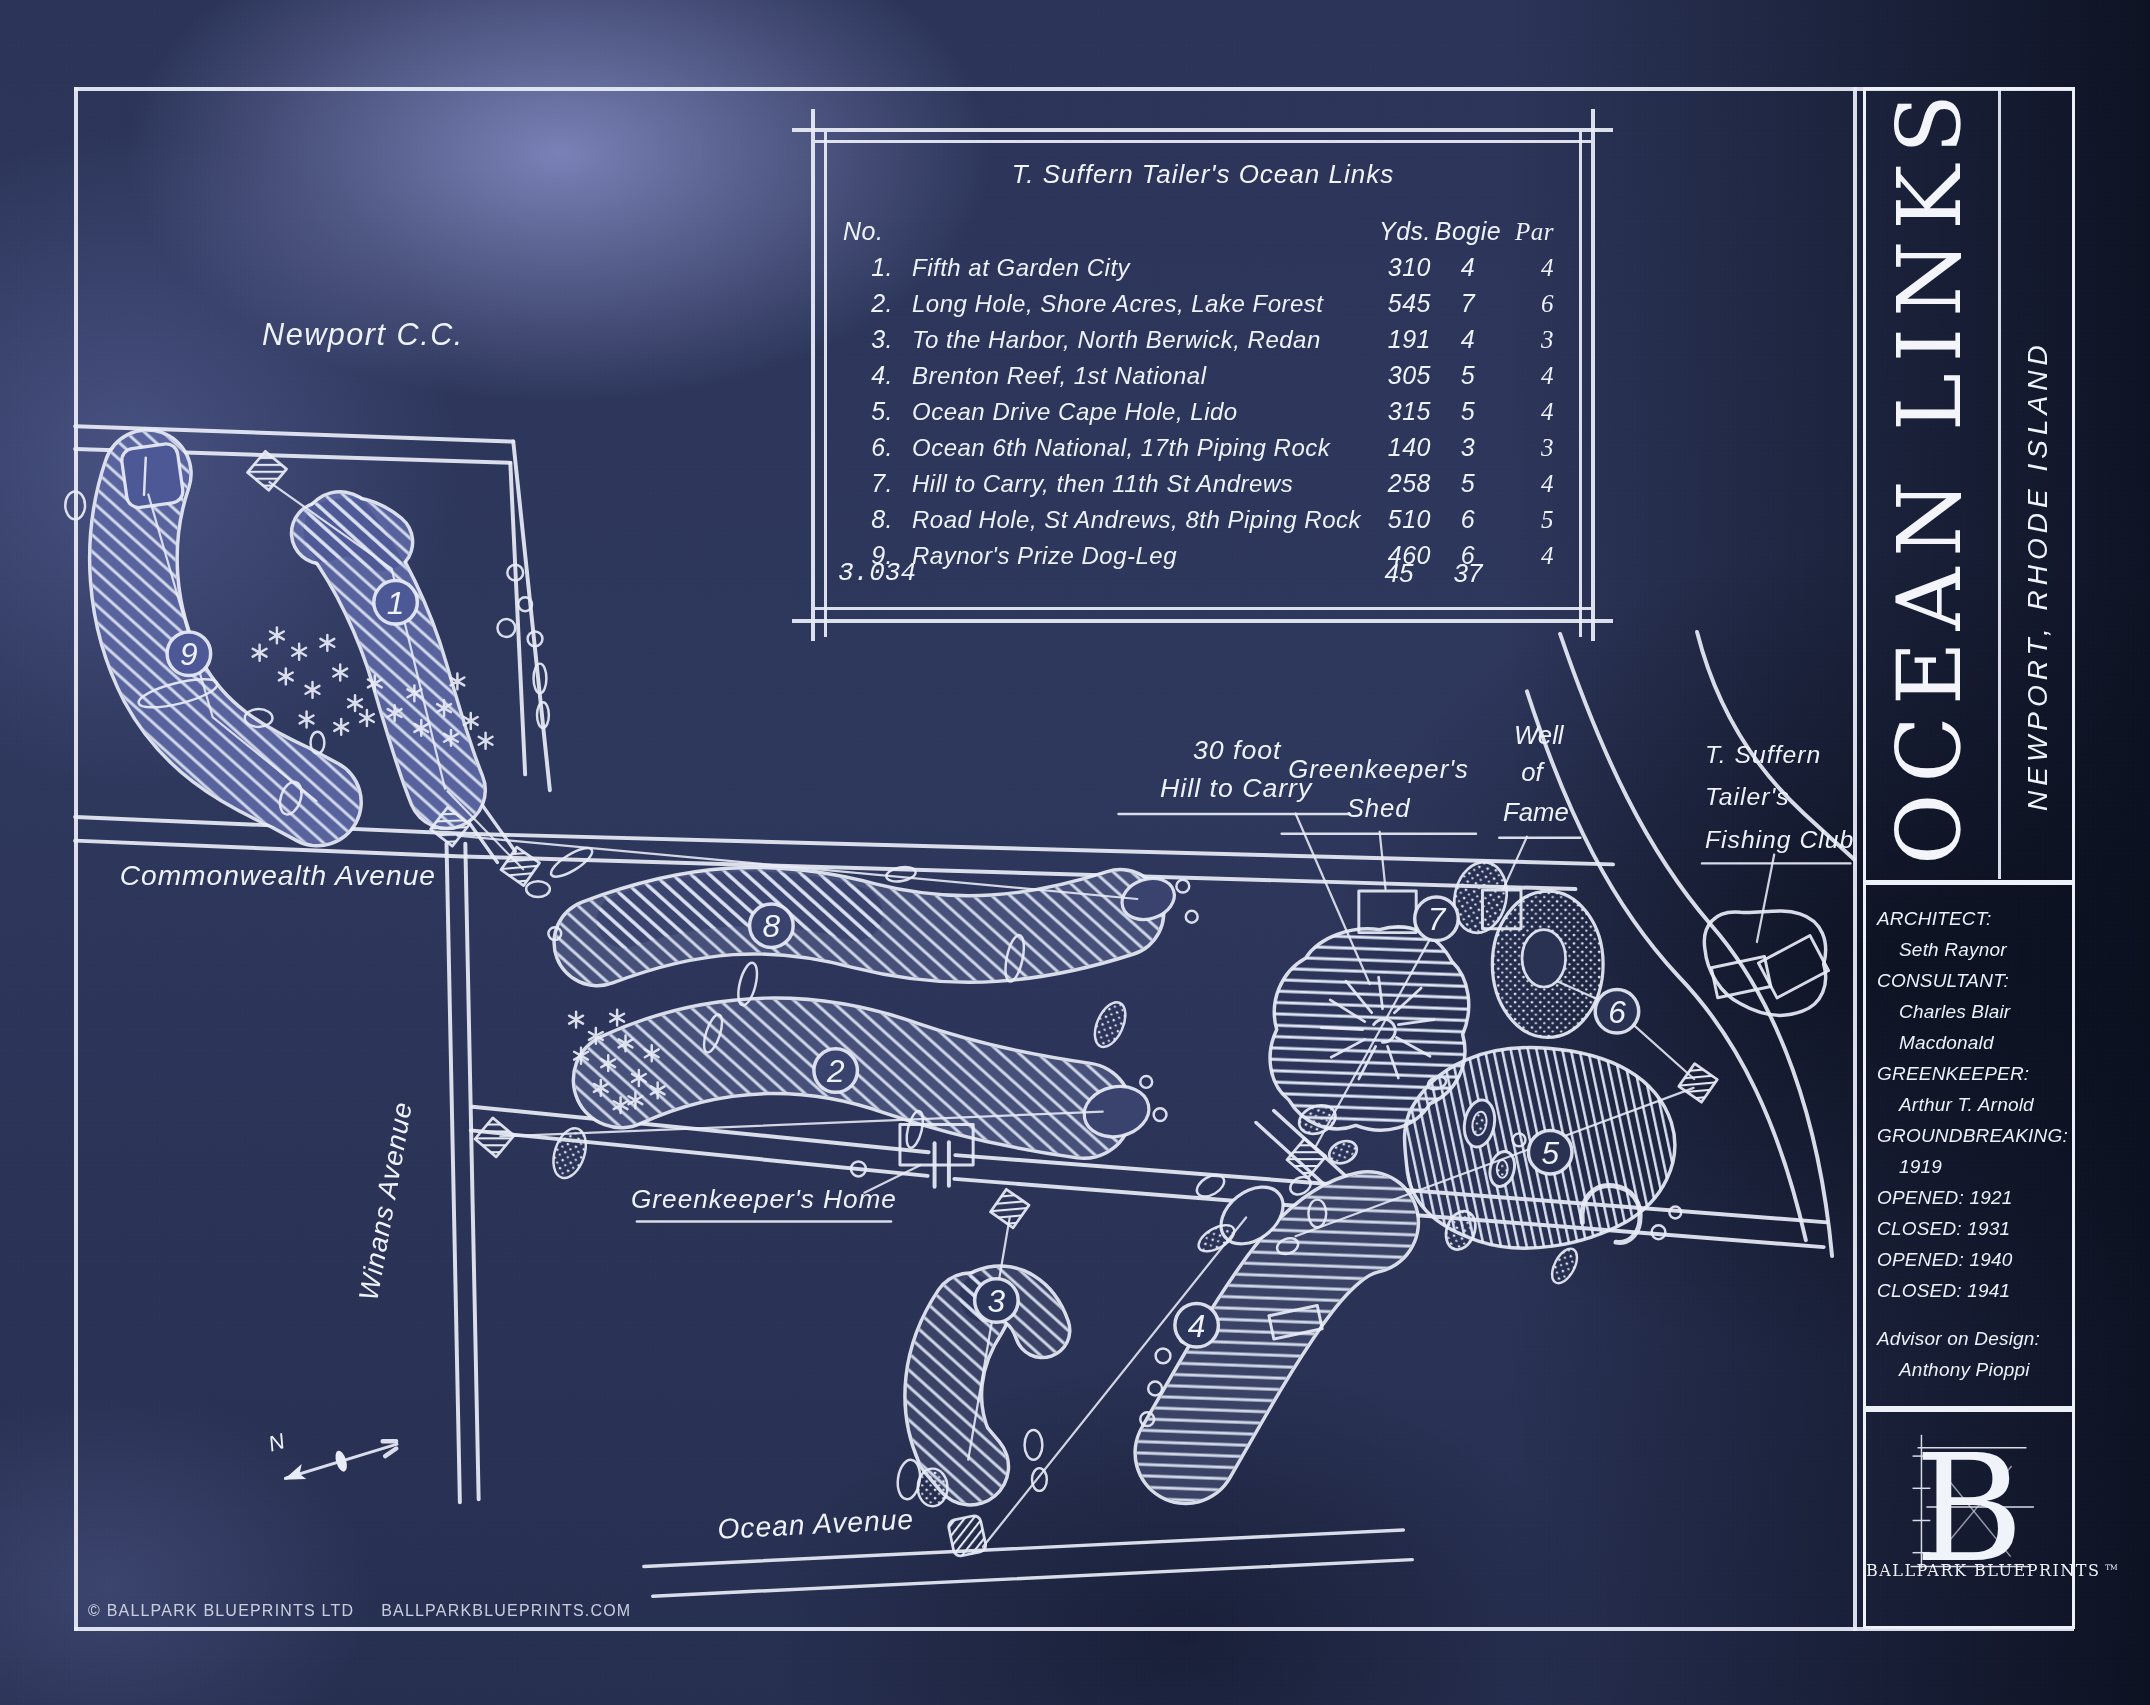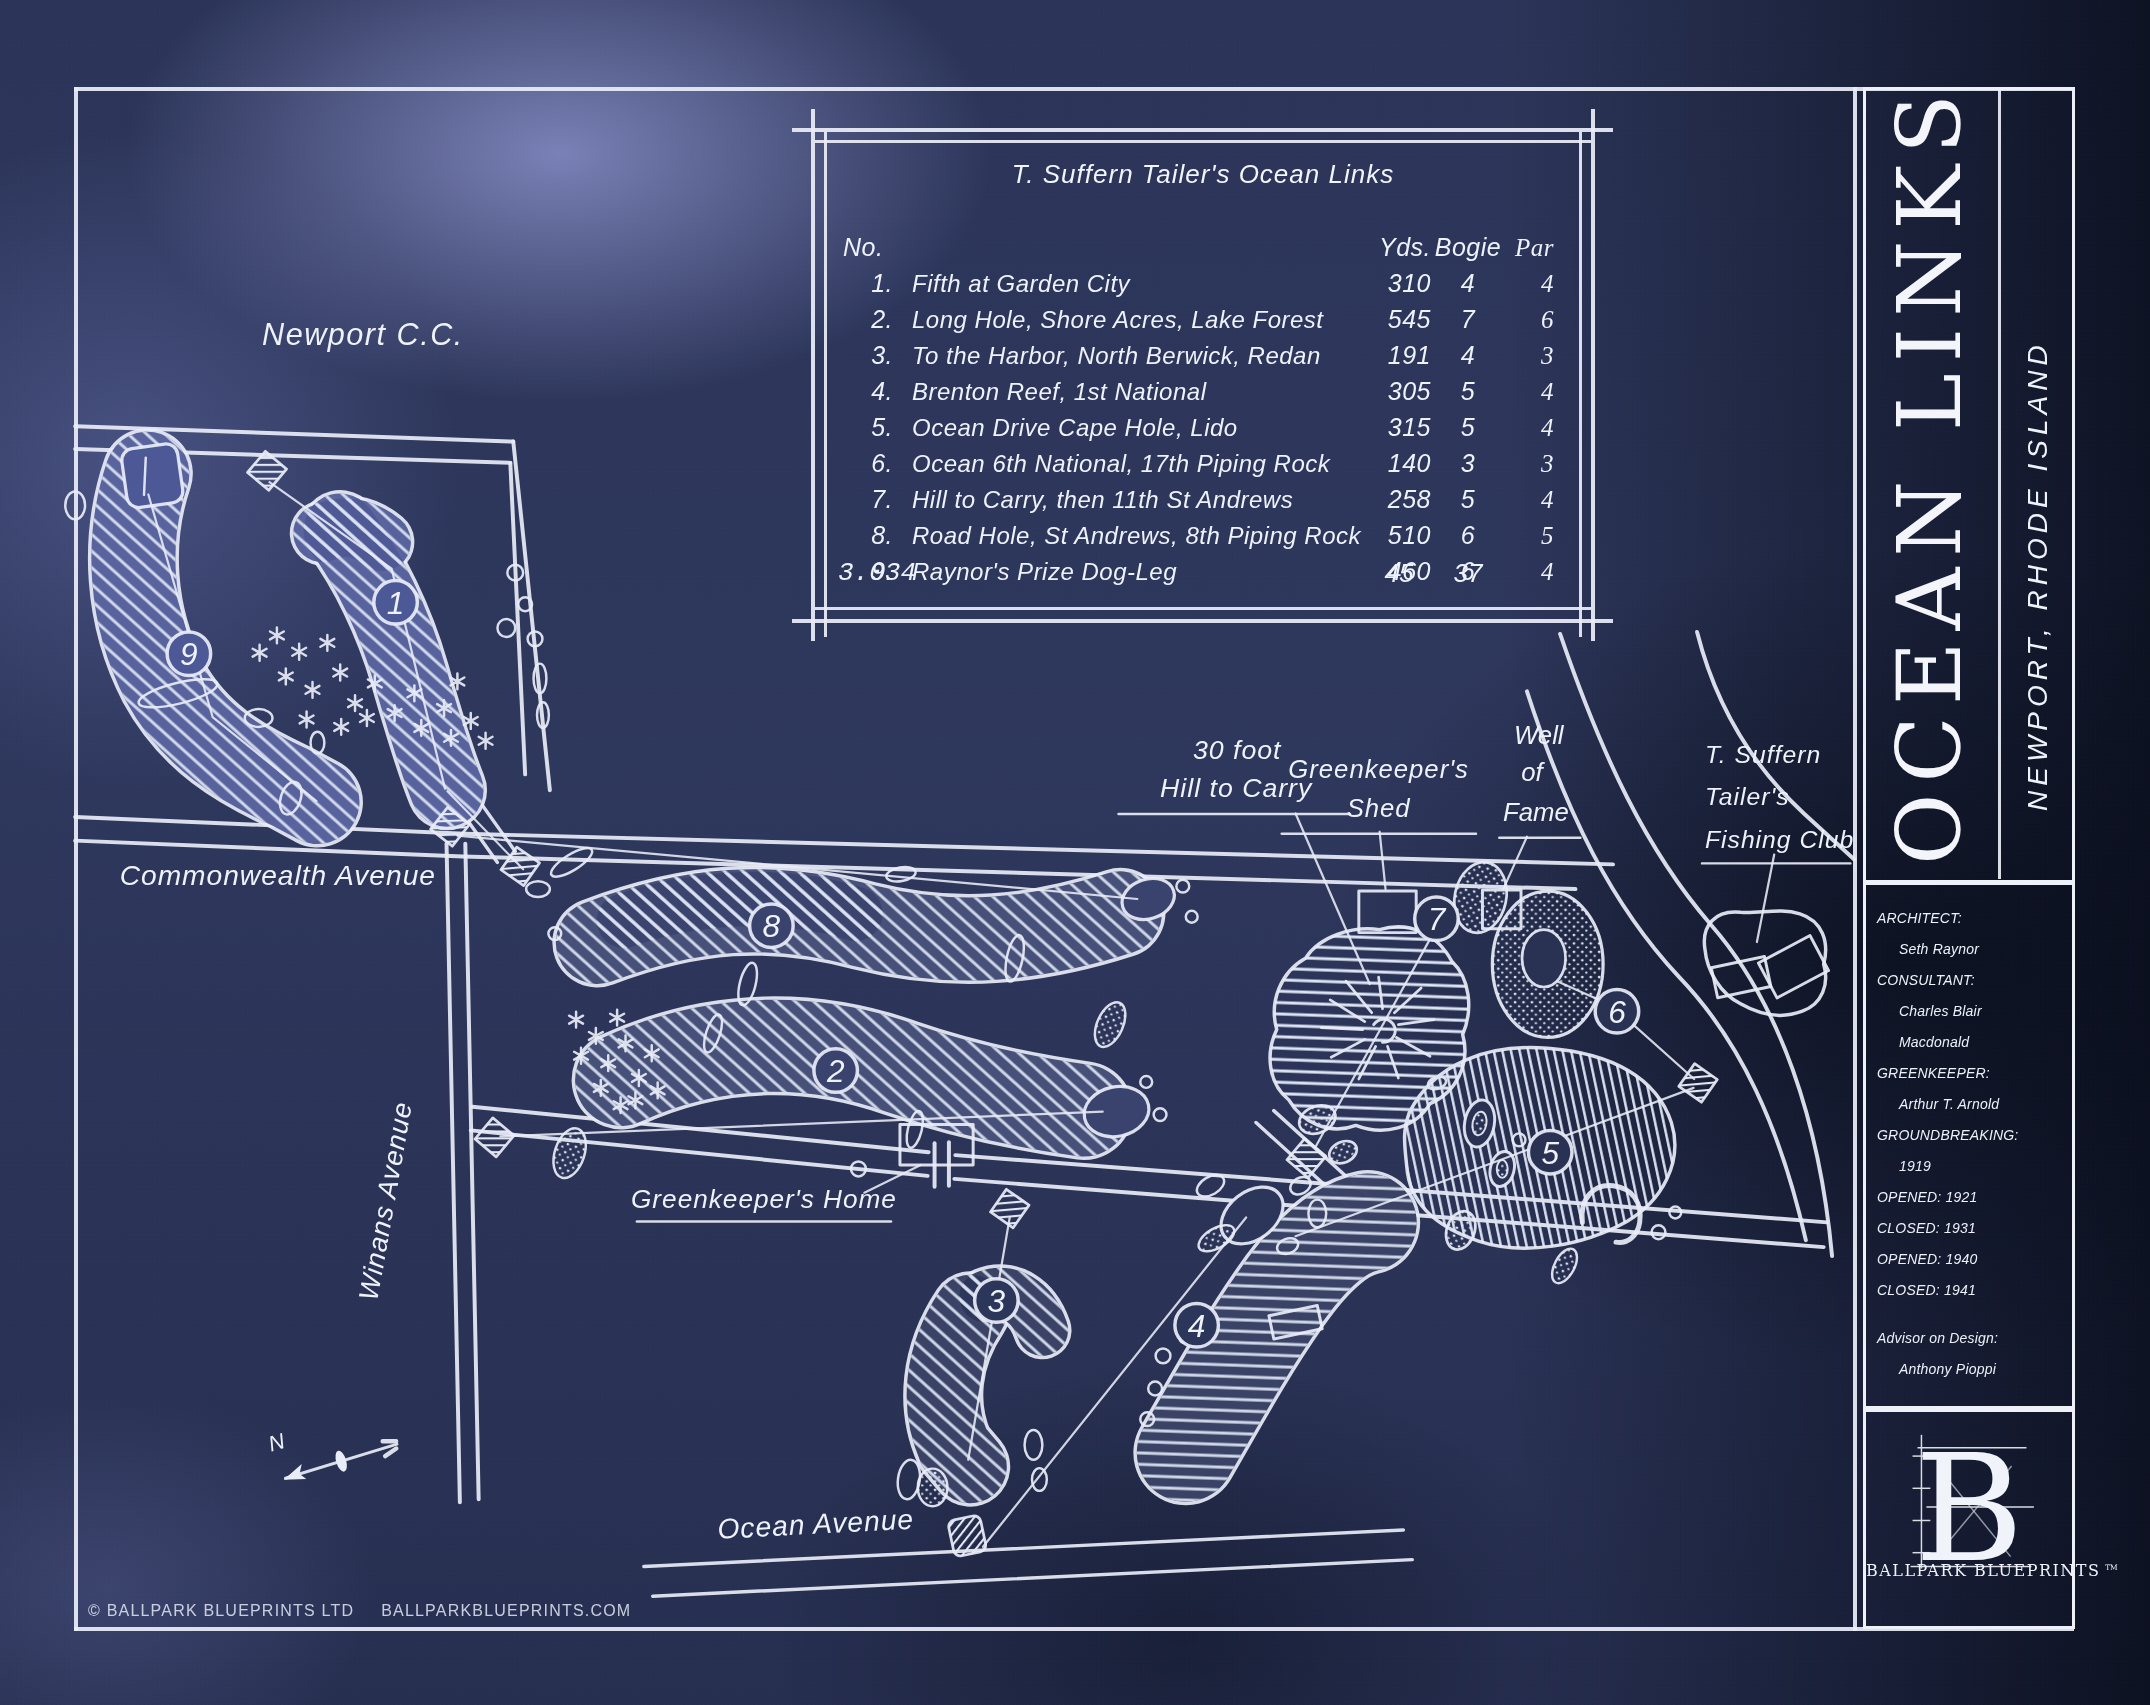--- a/index.html
+++ b/index.html
@@ -18,21 +18,21 @@
     background-size:4.4px 4.4px;}
   .line{position:absolute;background:#e9edf7;opacity:.93;}
   .hand{font-family:"Liberation Sans",sans-serif;font-style:italic;}
   .serif{font-family:"DejaVu Serif","Liberation Serif",serif;}
 
   
   #tbl-title{position:absolute;left:811px;top:159px;width:784px;text-align:center;
     font-size:26px;letter-spacing:1px;color:#f2f5fc;white-space:nowrap;}
   #tbl-grid{position:absolute;left:838px;top:217px;width:719px;}
   .trow{display:grid;grid-template-columns:74px 455px 64px 74px 49px;height:36px;align-items:baseline;}
-  .trow .c{font-size:25px;letter-spacing:0.5px;white-space:nowrap;margin-top:16px;}
+  .trow .c{font-size:25px;letter-spacing:0.5px;white-space:nowrap;}
   .trow .no{text-align:right;padding-right:19px;}
   .trow .name{font-size:24px;}
   .trow .yds{text-align:right;}
   .trow .bog{text-align:center;}
   .trow .par{text-align:right;font-family:Liberation Serif, serif;}
   .thead .c{font-size:25px;}
   .thead .no{text-align:left;padding-left:5px;}
   #tbl-total{position:absolute;left:838px;top:558px;width:719px;display:grid;
     grid-template-columns:529px 64px 74px 49px;}
   #tbl-total div{font-size:26px;}
@@ -43,21 +43,21 @@
 
   
   .sbox{position:absolute;border:3.5px solid #eef1f8;box-sizing:border-box;}
   #ocean-links{position:absolute;left:1550px;top:425px;width:761px;height:119px;
     transform:rotate(-90deg);text-align:center;font-size:87px;letter-spacing:11px;
     color:#f3f5fb;white-space:nowrap;line-height:119px;}
   #newport-ri{position:absolute;left:1795px;top:539px;width:485px;height:59px;
     transform:rotate(-90deg);text-align:left;font-size:28px;letter-spacing:5px;
     color:#eef2fa;white-space:nowrap;line-height:59px;}
   #info-list{position:absolute;left:1877px;top:903px;width:194px;}
-  #info-list div{font-size:14px;line-height:31px;letter-spacing:0.2px;white-space:nowrap;color:#edf1f9;}
+  #info-list div{font-size:19px;line-height:31px;letter-spacing:0.2px;white-space:nowrap;color:#edf1f9;}
   #info-list div.ind{padding-left:22px;}
   #info-list div.gap{margin-top:17px;}
   #brand{position:absolute;left:1866px;top:1561px;width:166px;text-align:center;
     font-size:16px;letter-spacing:1.5px;color:#f0f3fa;white-space:nowrap;}
   #brand sup{font-size:7.4px;letter-spacing:0;}
   #copyright{position:absolute;left:88px;top:1602px;font-size:16px;letter-spacing:1.2px;
     color:#dde3f0;opacity:.88;white-space:nowrap;}
   #copyright .gap2{display:inline-block;width:27px;}
   svg text{font-family:"Liberation Sans",sans-serif;font-style:italic;fill:#eef2fa;}
 </style>

